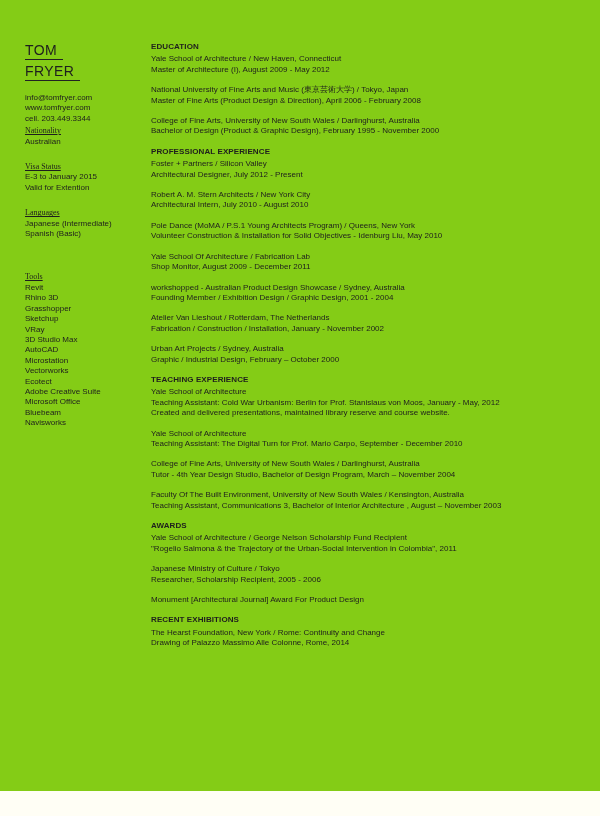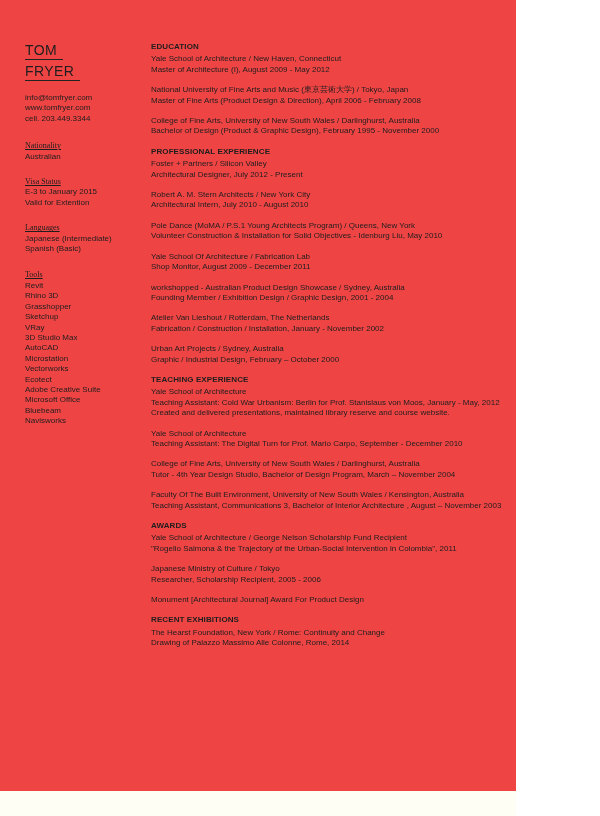--- a/index.html
+++ b/index.html
@@ -3,34 +3,34 @@
 <meta charset="utf-8">
 <style>
   html, body { margin: 0; padding: 0; }
   body {
     width: 600px; height: 816px;
     background: #ffffff;
     font-family: "Liberation Sans", "DejaVu Sans", sans-serif;
     color: #1e1e1e;
     -webkit-font-smoothing: antialiased;
   }
-  .page { position: relative; width: 516px; height: 816px; background: #ef4444; overflow: hidden; }
+  .page { position: relative; width: 600px; height: 816px; background: #84cc16; overflow: hidden; }
 
   
   .sidebar { position: absolute; left: 25px; top: 42px; width: 114px; }
   .name { margin: 0 0 12px 0; font-size: 14px; font-weight: normal; letter-spacing: 0.4px; }
   .name-line {
     display: block; width: fit-content;
     border-bottom: 1.4px solid #222;
     padding: 0 6px 1px 0; margin-bottom: 3px;
   }
   .small { font-size: 8px; line-height: 10.4px; white-space: nowrap; }
-  .contact { margin-bottom: 17px; }
+  .contact { margin-bottom: 2px; }
   .group { margin-bottom: 15px; }
-  .group-tools { margin-top: 16px; }
+  .group-tools { margin-top: 33px; }
   .u-label { text-decoration: underline; text-underline-offset: 1px; font-family: Liberation Serif, serif; }
 
   
   .main { position: absolute; left: 151px; top: 42px; width: 452px; }
   .heading { font-size: 8px; font-weight: bold; line-height: 10.4px; margin-bottom: 2px; letter-spacing: 0.1px; }
   .section { margin-bottom: 9px; }
   .entry { margin-bottom: 10px; }
   .entry .u { text-underline-offset: 1px; }
 
   

